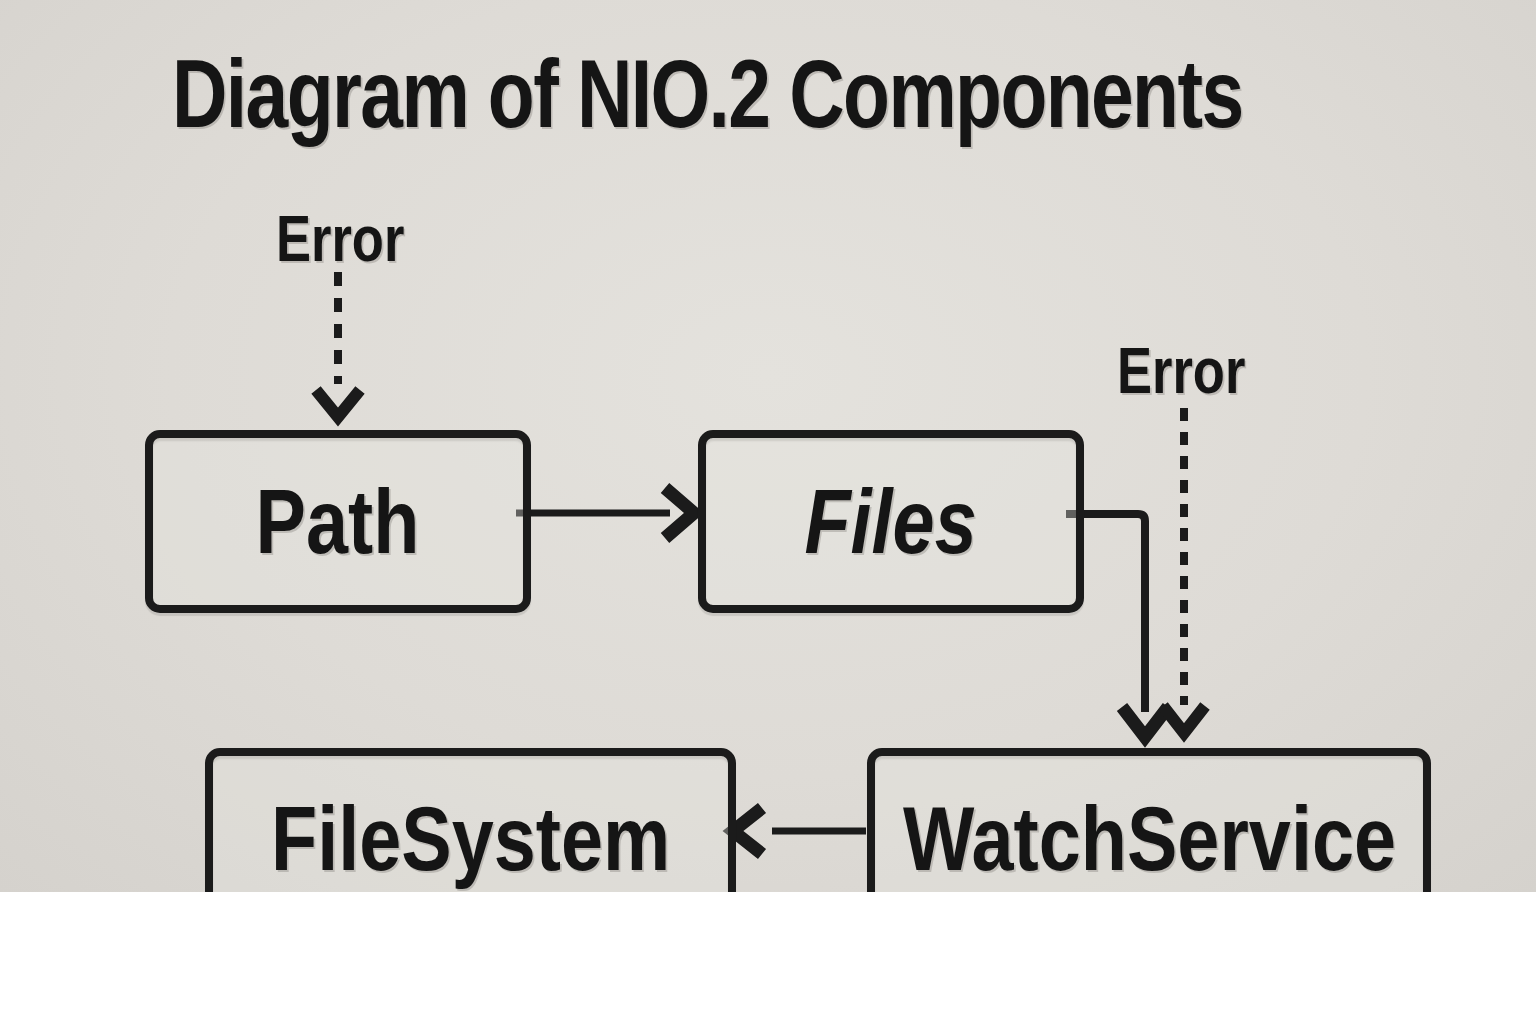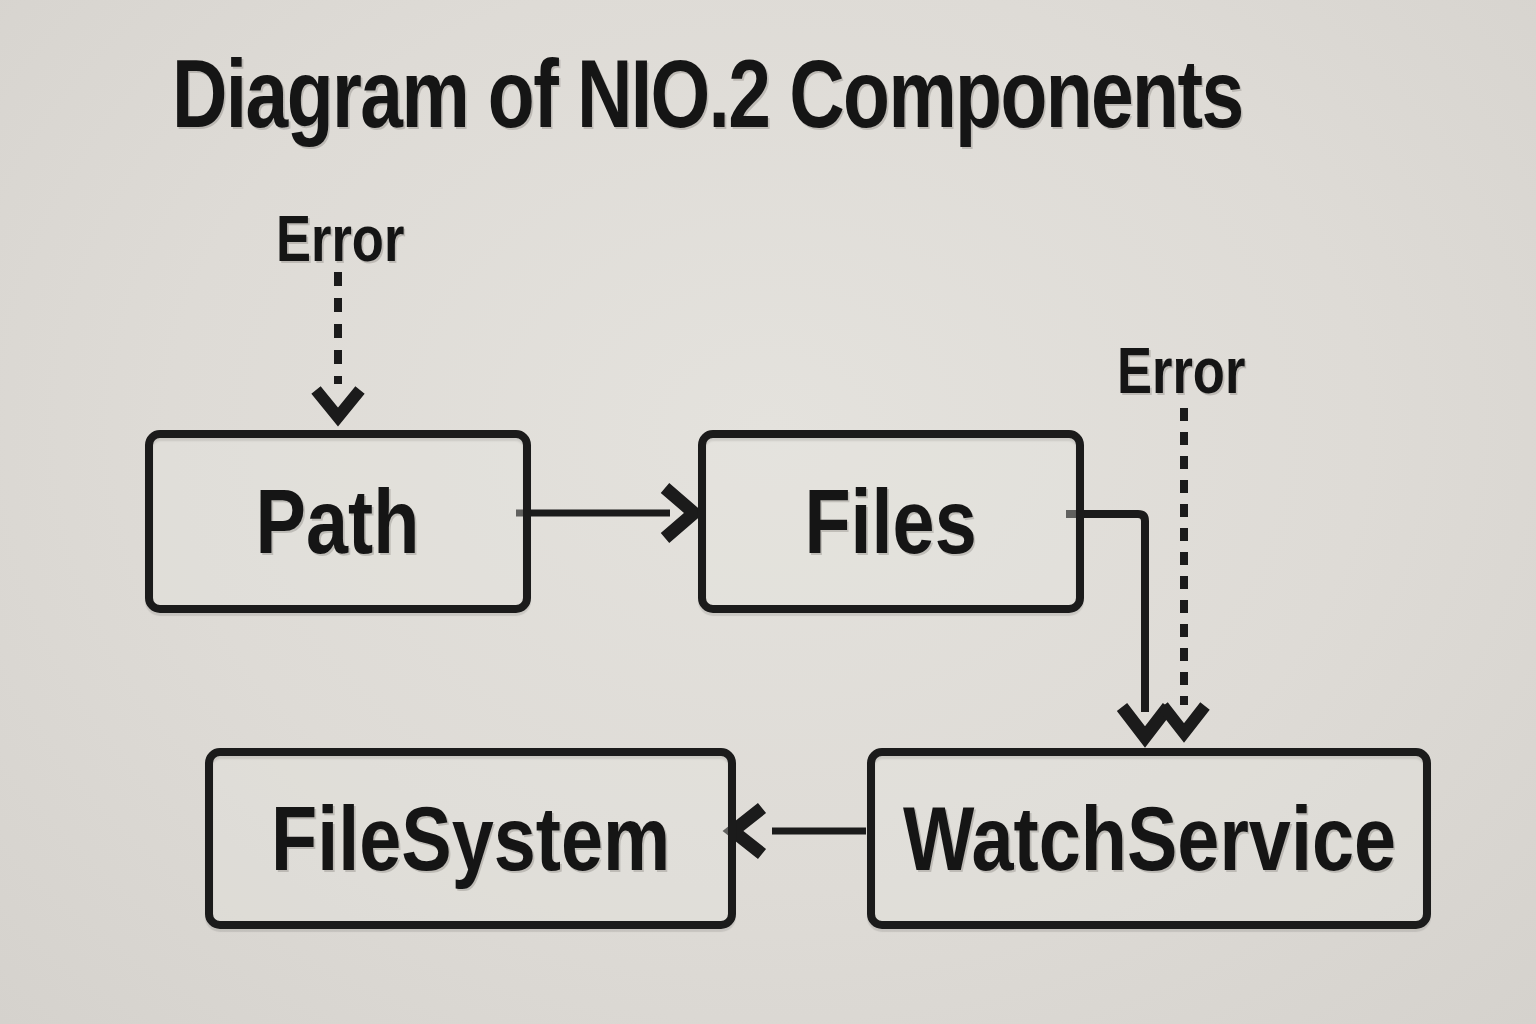--- a/index.html
+++ b/index.html
@@ -1,18 +1,18 @@
 <!DOCTYPE html>
 <html><head>
 <meta charset="utf-8">
 <style>
   html,body{margin:0;padding:0;}
   .canvas{
     position:relative;
-    width:1536px;height:1024px;
+    width:1536px;height:892px;
     overflow:hidden;
     background:radial-gradient(ellipse at 50% 42%, #e4e2dd 0%, #dedbd6 55%, #d5d2cd 100%);
     font-family:"Liberation Sans", sans-serif;
     color:#1c1c1c;
   }
   .title{
     position:absolute;
     left:172px;top:46px;
     margin:0;
     font-size:96px;
@@ -37,21 +37,21 @@
     font-size:90px;
     font-weight:700;
     line-height:1;
     white-space:nowrap;
     transform:scaleX(0.84);
     transform-origin:center center;
     color:#151515;
     text-shadow:2px 2px 0 rgba(70,65,60,0.22);
   }
   .node-path{left:145px;top:430px;width:370px;height:167px;justify-content:center;}
-  .node-files{left:698px;top:430px;width:370px;height:167px;}
+  .node-files{left:698px;top:430px;width:370px;height:167px;font-style:italic;}
   .node-filesystem{left:205px;top:748px;width:515px;height:165px;text-align:right;}
   .node-watchservice{left:867px;top:748px;width:548px;height:165px;}
   .error-label{
     position:absolute;
     font-size:64px;
     font-weight:700;
     line-height:1;
     white-space:nowrap;
     transform:scaleX(0.82);
     transform-origin:left top;

